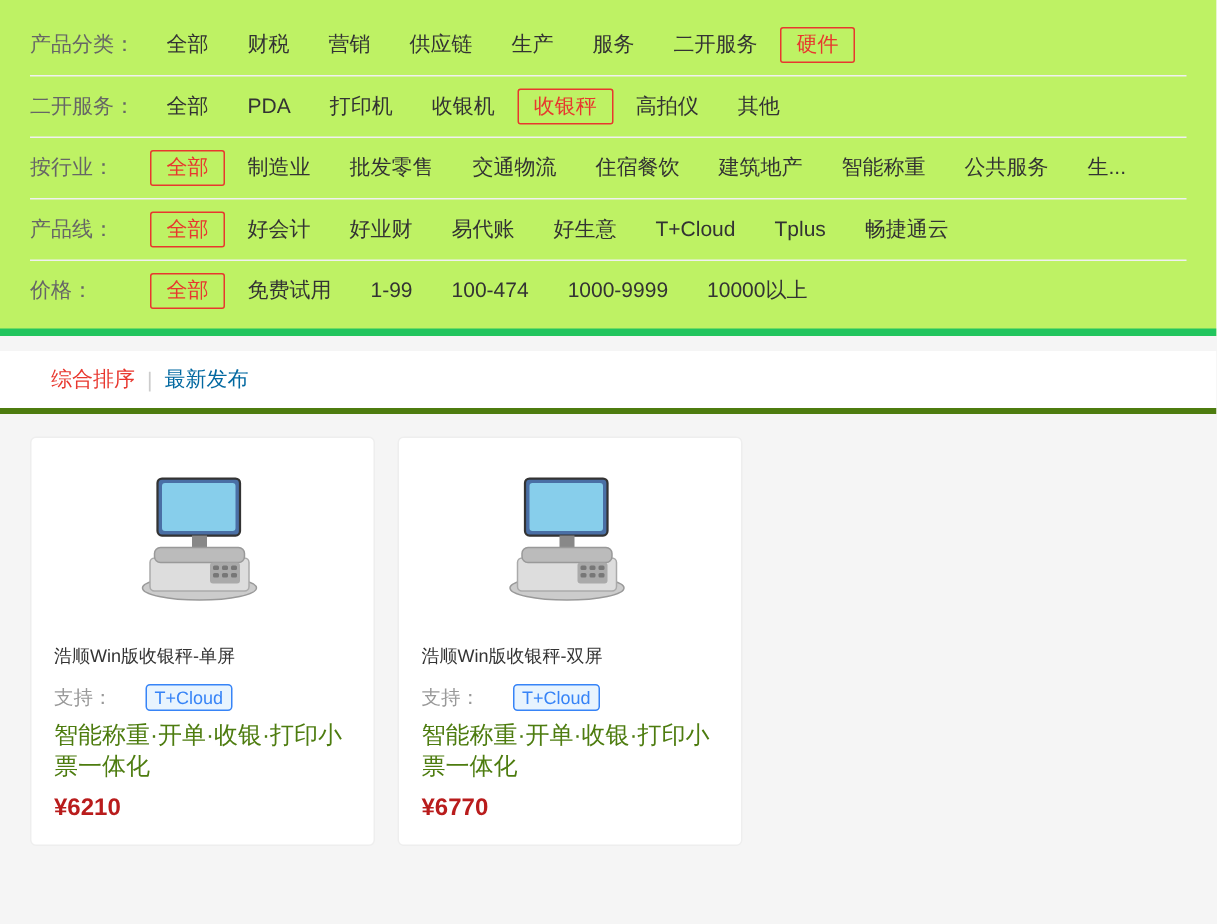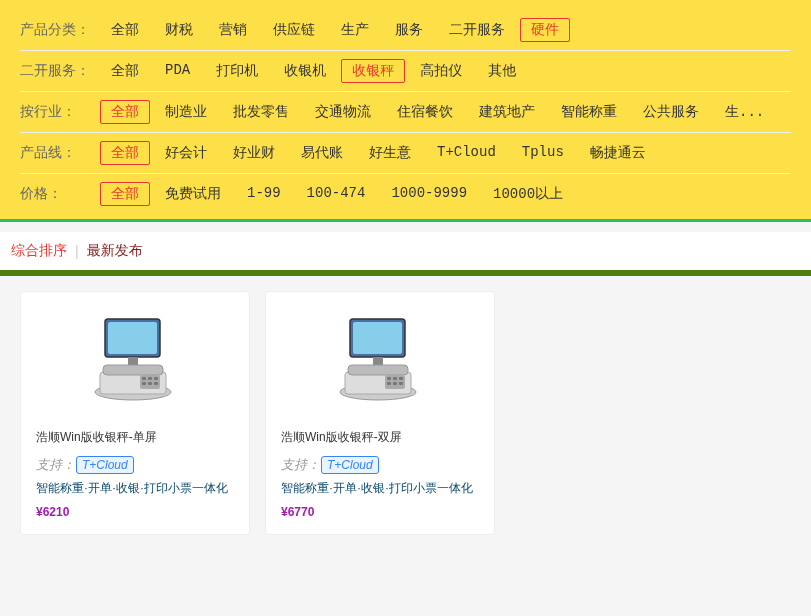--- a/index.html
+++ b/index.html
@@ -3,24 +3,23 @@
   <meta charset="utf-8">
   <style>
     * { box-sizing: border-box; margin: 0; padding: 0; }
     body {
       font-family: "Microsoft YaHei", "PingFang SC", Arial, sans-serif;
       font-size: 14px;
       background: #f5f5f5;
       color: #333;
     }
     .filter-section {
-      background: #fde047;
+      background: #bef264;
       padding: 10px 20px 5px 20px;
-      border-bottom: 3px solid #22c55e;
-      font-family: Liberation Mono, monospace;
+      border-bottom: 5px solid #22c55e;
     }
     .filter-row {
       display: flex;
       align-items: center;
       padding: 8px 0;
       border-bottom: 1px solid #f0f0f0;
       flex-wrap: wrap;
     }
     .filter-row:last-child {
       border-bottom: none;
@@ -47,38 +46,38 @@
     }
     .filter-item.active-red {
       color: #e8372e;
       border: 1px solid #e8372e;
       border-radius: 2px;
     }
     .sort-bar {
       display: flex;
       align-items: center;
       background: #fff;
-      padding: 10px 7px;
+      padding: 10px 30px;
       margin-top: 10px;
-      border-bottom: 6px solid #4d7c0f;
+      border-bottom: 4px solid #4d7c0f;
       gap: 0;
     }
     .sort-item {
       cursor: pointer;
       color: #e8372e;
       font-size: 14px;
       padding: 0 4px;
     }
     .sort-divider {
       color: #ccc;
       padding: 0 4px;
     }
     .sort-item-normal {
       cursor: pointer;
-      color: #7f1d1d;
+      color: #0369a1;
       padding: 0 4px;
     }
     .product-grid {
       display: flex;
       flex-wrap: wrap;
       gap: 15px;
       padding: 15px 20px;
     }
     .product-card {
       background: #fff;
@@ -101,42 +100,41 @@
     }
     .product-title {
       font-size: 12px;
       color: #333;
       font-weight: 500;
       margin-bottom: 10px;
     }
     .product-support {
       display: flex;
       align-items: center;
-      gap: 1px;
+      gap: 22px;
       margin-bottom: 6px;
       font-size: 13px;
       color: #999;
-      font-style: italic;
     }
     .support-tag {
       background: #e8f4fe;
       color: #3784f7;
       border: 1px solid #3784f7;
       border-radius: 3px;
       padding: 1px 5px;
       font-size: 12px;
     }
     .product-desc {
-      font-size: 12px;
-      color: #0c4a6e;
+      font-size: 16px;
+      color: #4d7c0f;
       margin-bottom: 8px;
     }
     .product-price {
-      font-size: 12px;
-      color: #a21caf;
+      font-size: 16px;
+      color: #b91c1c;
       font-weight: bold;
     }
   </style>
 </head>
 <body>
 
 <div class="filter-section">
 
   <div class="filter-row">
     <span class="filter-label">产品分类：</span>

